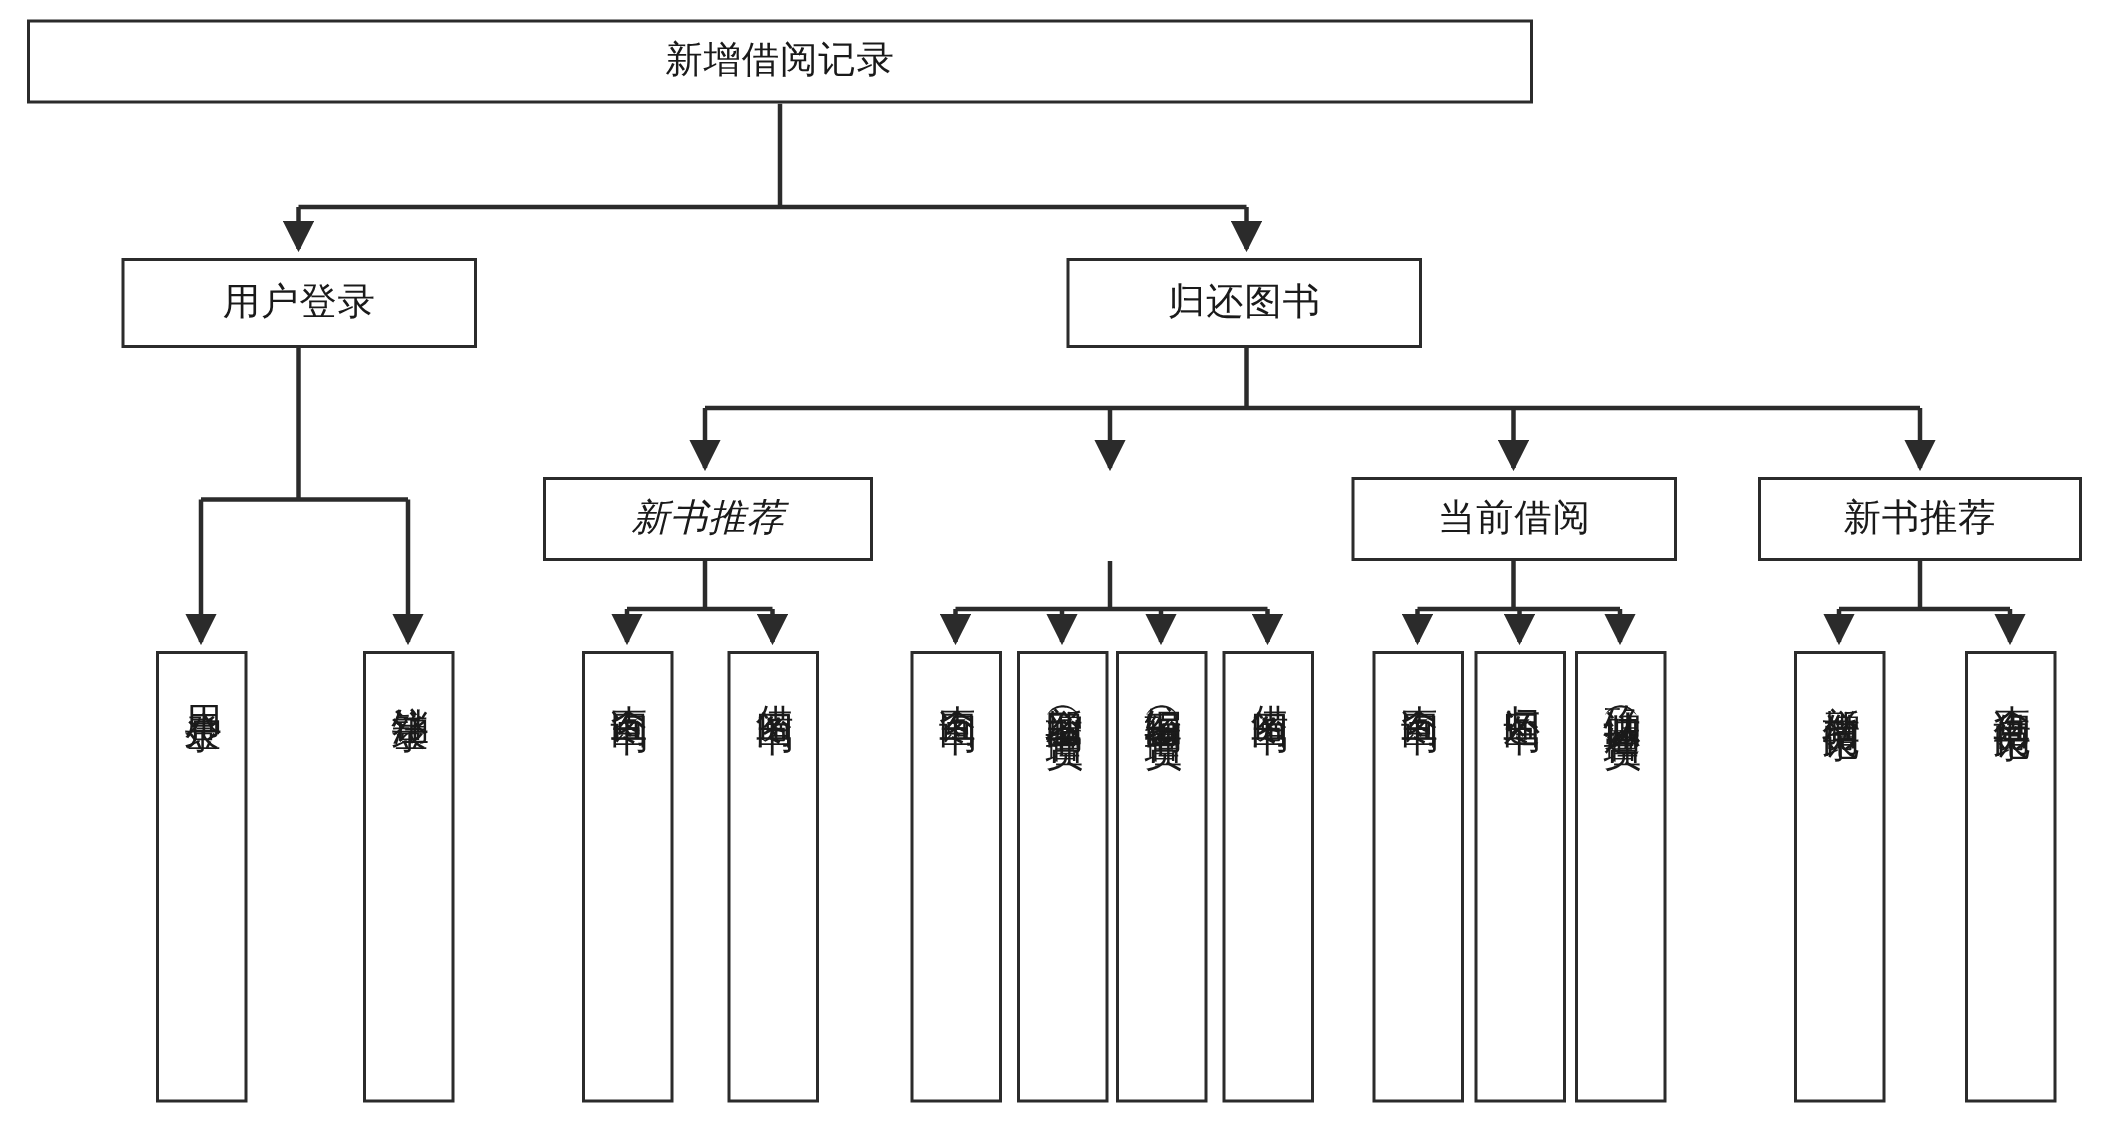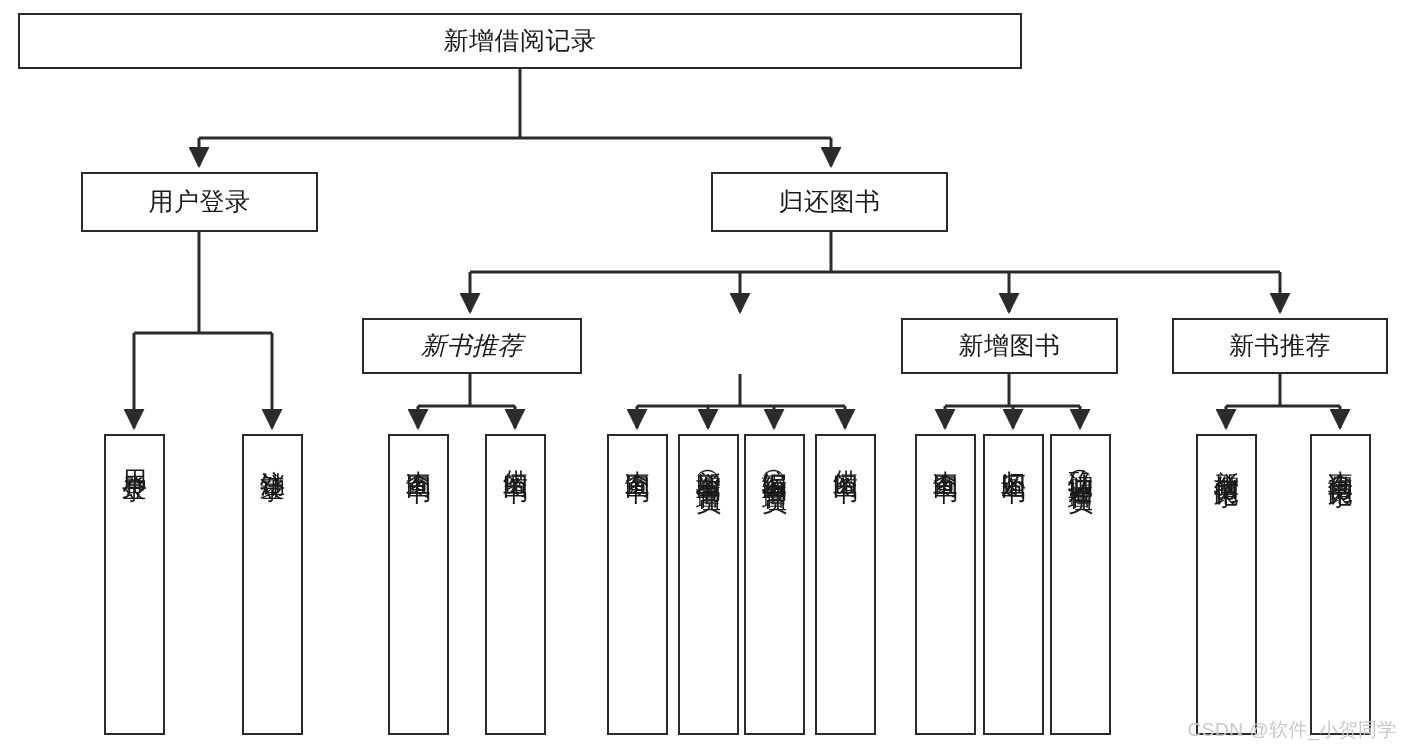--- a/index.html
+++ b/index.html
@@ -129,21 +129,21 @@
     <span class="node-label">用户登录</span>
   </div>
   <div class="node horizontal" id="node-l2-1" style="left: 711px; top: 172px; width: 237px; height: 60px;">
     <span class="node-label">归还图书</span>
   </div>
 
   <div class="node horizontal" id="node-l3-0" style="left: 362px; top: 318px; width: 220px; height: 56px; font-style: italic;">
     <span class="node-label">新书推荐</span>
   </div>
   <div class="node horizontal" id="node-l3-2" style="left: 901px; top: 318px; width: 217px; height: 56px;">
-    <span class="node-label">新增图书</span>
+    <span class="node-label">当前借阅</span>
   </div>
   <div class="node horizontal" id="node-l3-3" style="left: 1172px; top: 318px; width: 216px; height: 56px;">
     <span class="node-label">新书推荐</span>
   </div>
 
   <div class="node vertical" id="node-leaf-0" style="left: 104px; top: 434px; width: 61px; height: 301px;">
     <span class="node-label">用户登录</span>
   </div>
   <div class="node vertical" id="node-leaf-1" style="left: 242px; top: 434px; width: 61px; height: 301px;">
     <span class="node-label">注销登录</span>
@@ -175,14 +175,13 @@
   <div class="node vertical" id="node-leaf-10" style="left: 1050px; top: 434px; width: 61px; height: 301px;">
     <span class="node-label">确认归还（管理员）</span>
   </div>
   <div class="node vertical" id="node-leaf-11" style="left: 1196px; top: 434px; width: 61px; height: 301px;">
     <span class="node-label">新增借阅记录</span>
   </div>
   <div class="node vertical" id="node-leaf-12" style="left: 1310px; top: 434px; width: 61px; height: 301px;">
     <span class="node-label">查询借阅记录</span>
   </div>
 
-  <div id="watermark">CSDN @软件_小贺同学</div>
 </div>
 
 </body></html>

